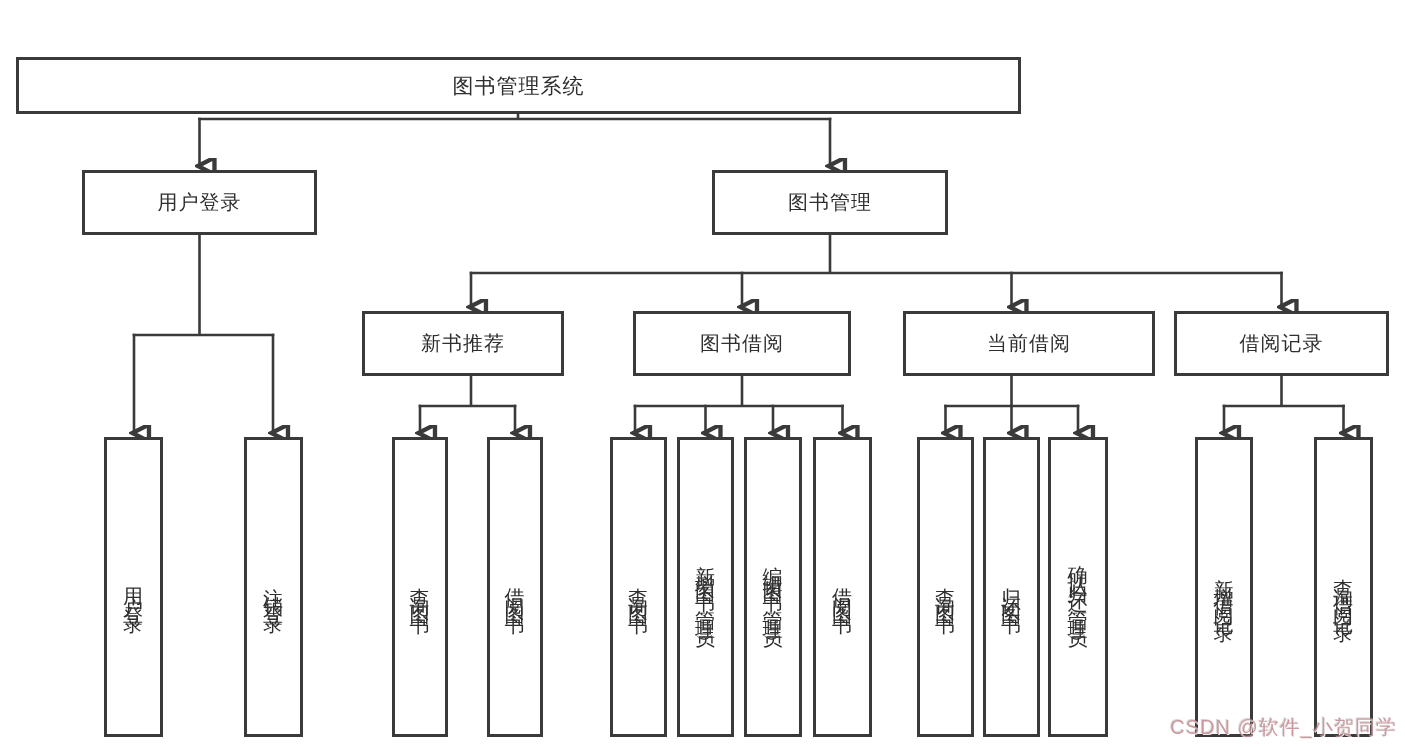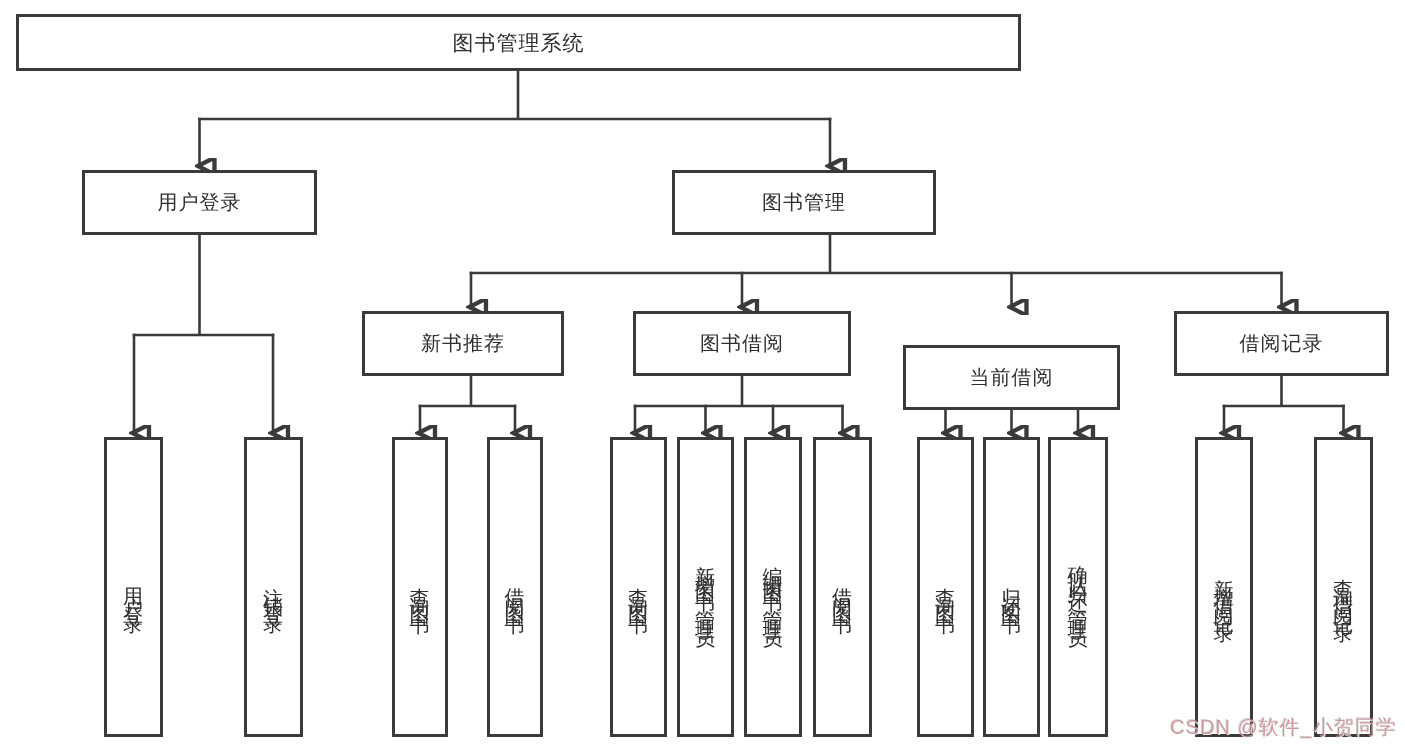--- a/index.html
+++ b/index.html
@@ -18,21 +18,21 @@
   .node{
     position:absolute;
     box-sizing:border-box;
     border:3px solid #3a3a3a;
     background:#ffffff;
     display:flex;align-items:center;justify-content:center;
     font-size:20px;
     letter-spacing:1px;
     color:#2e2e2e;
   }
-  .node.title{font-size:21px;}
+  .node.title{font-size:21px;margin-top:43px;}
   .vbox{
     writing-mode:vertical-lr;
     letter-spacing:9px;
     font-size:20px;
     line-height:1;
     padding-top:6px;
   }
   .watermark{
     position:absolute;
     right:8px;bottom:6px;
@@ -104,31 +104,31 @@
     </g>
   </svg>
 
   <div class="node title" style="left:16px;top:14px;width:1005px;height:57px;">
     <span>图书管理系统</span>
   </div>
 
   <div class="node" style="left:82px;top:170px;width:235px;height:65px;">
     <span>用户登录</span>
   </div>
-  <div class="node" style="left:672px;top:170px;width:264px;height:65px;">
+  <div class="node" style="left:712px;top:170px;width:236px;height:65px;">
     <span>图书管理</span>
   </div>
 
   <div class="node" style="left:362px;top:311px;width:202px;height:65px;">
     <span>新书推荐</span>
   </div>
   <div class="node" style="left:633px;top:311px;width:218px;height:65px;font-family:Liberation Mono, monospace;">
     <span>图书借阅</span>
   </div>
-  <div class="node" style="left:903px;top:311px;width:217px;height:65px;margin-top:34px;">
+  <div class="node" style="left:903px;top:311px;width:252px;height:65px;">
     <span>当前借阅</span>
   </div>
   <div class="node" style="left:1174px;top:311px;width:215px;height:65px;">
     <span>借阅记录</span>
   </div>
 
   <div class="node vbox" style="left:104px;top:437px;width:59px;height:300px;">
     <span>用户登录</span>
   </div>
   <div class="node vbox" style="left:244px;top:437px;width:59px;height:300px;">

